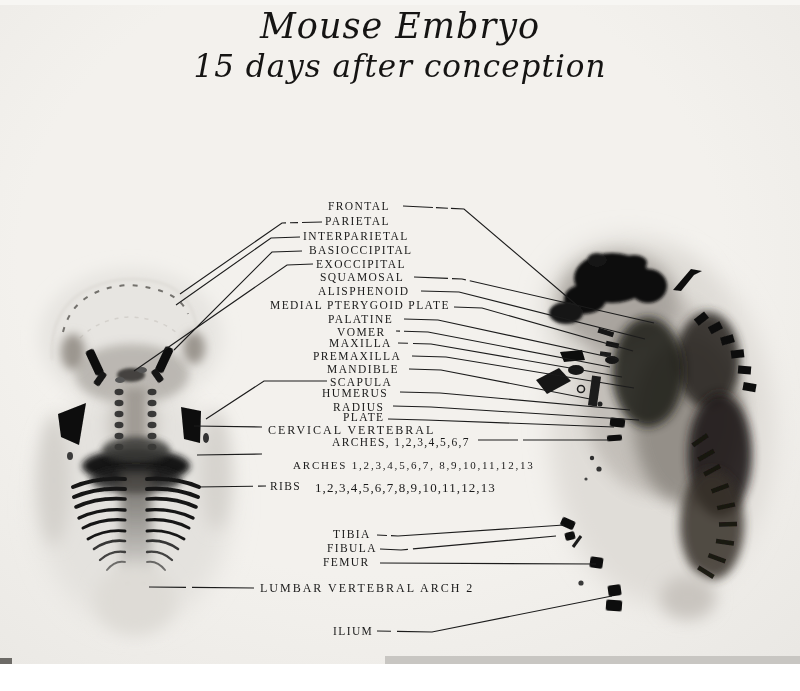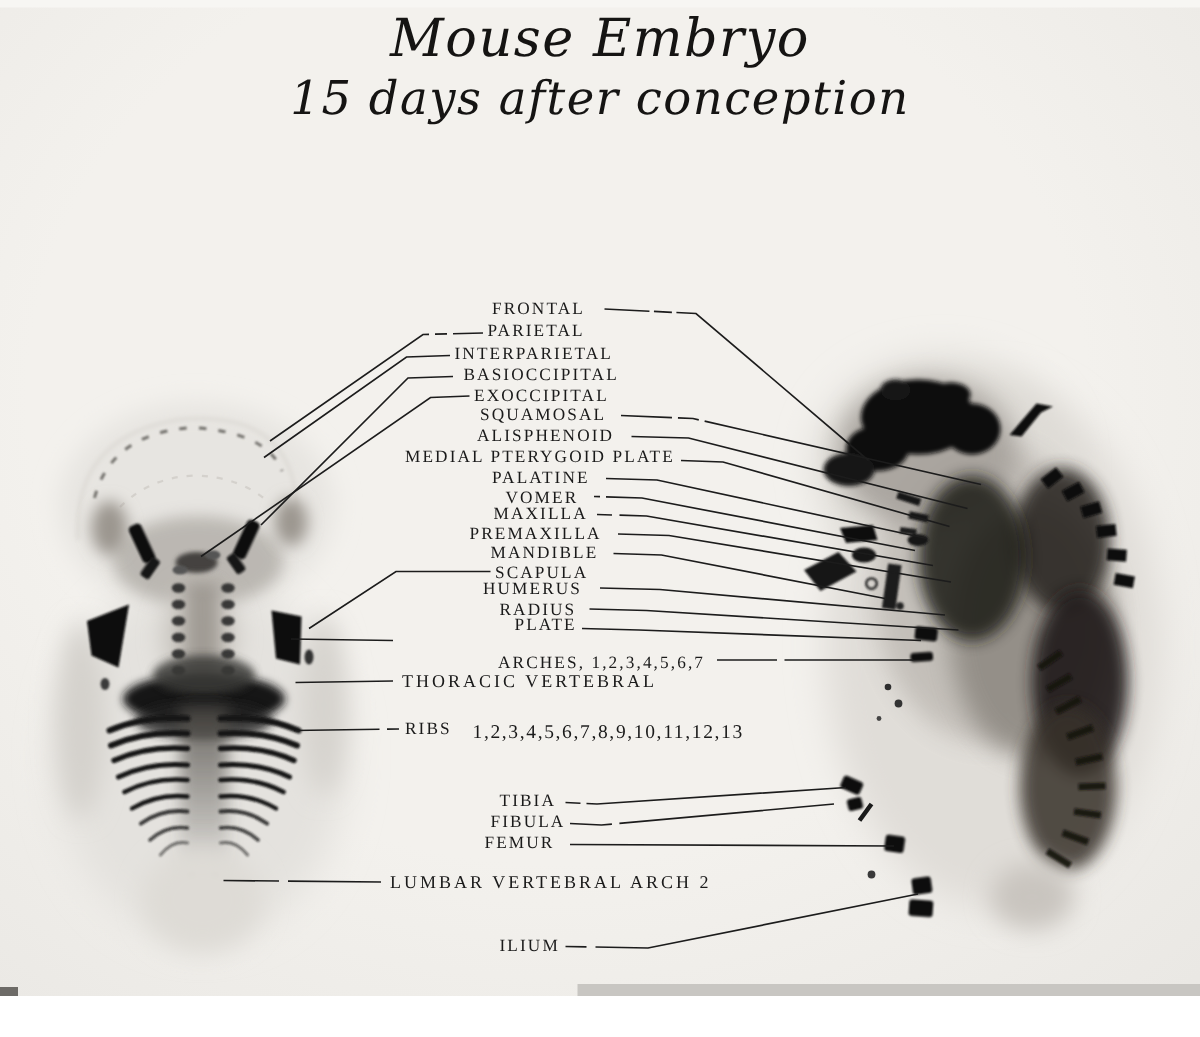--- a/index.html
+++ b/index.html
@@ -249,22 +249,23 @@
   <div class="lbl" style="left:270px;top:299px">MEDIAL PTERYGOID PLATE</div>
   <div class="lbl" style="left:328px;top:313px">PALATINE</div>
   <div class="lbl" style="left:337px;top:326px">VOMER</div>
   <div class="lbl" style="left:329px;top:337px">MAXILLA</div>
   <div class="lbl" style="left:313px;top:350px">PREMAXILLA</div>
   <div class="lbl" style="left:327px;top:363px">MANDIBLE</div>
   <div class="lbl" style="left:330px;top:376px">SCAPULA</div>
   <div class="lbl" style="left:322px;top:387px">HUMERUS</div>
   <div class="lbl" style="left:333px;top:401px">RADIUS</div>
   <div class="lbl" style="left:343px;top:411px">PLATE</div>
+  <div class="lbl lbl-wide" style="left:268px;top:423px">CERVICAL VERTEBRAL</div>
   <div class="lbl" style="left:332px;top:436px">ARCHES, 1,2,3,4,5,6,7</div>
-  <div class="lbl lbl-wide" style="left:268px;top:447px">THORACIC VERTEBRAL</div>
+  <div class="lbl lbl-nums" style="left:293px;top:459px">ARCHES 1,2,3,4,5,6,7, 8,9,10,11,12,13</div>
   <div class="lbl" style="left:270px;top:480px">RIBS</div>
   <div class="lbl lbl-nums2" style="left:315px;top:480px">1,2,3,4,5,6,7,8,9,10,11,12,13</div>
   <div class="lbl" style="left:333px;top:528px">TIBIA</div>
   <div class="lbl" style="left:327px;top:542px">FIBULA</div>
   <div class="lbl" style="left:323px;top:556px">FEMUR</div>
   <div class="lbl lbl-wide" style="left:260px;top:581px">LUMBAR VERTEBRAL ARCH 2</div>
   <div class="lbl" style="left:333px;top:625px">ILIUM</div>
 
   <div class="lbl lbl-mag" style="left:110px;top:649px">x5</div>
   <div class="lbl lbl-mag" style="left:585px;top:651px">x5</div>

